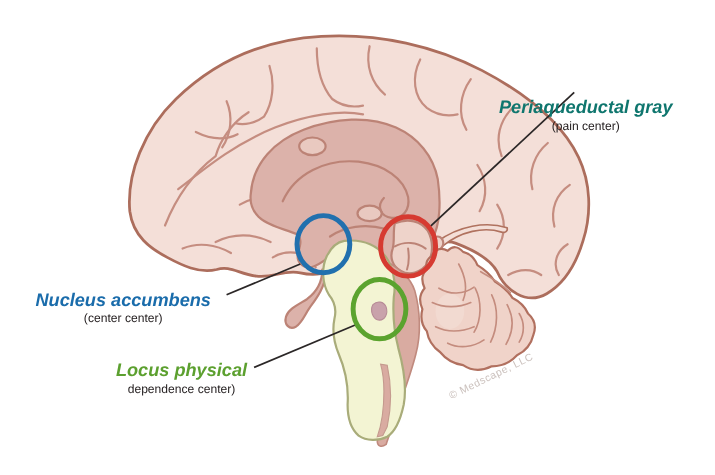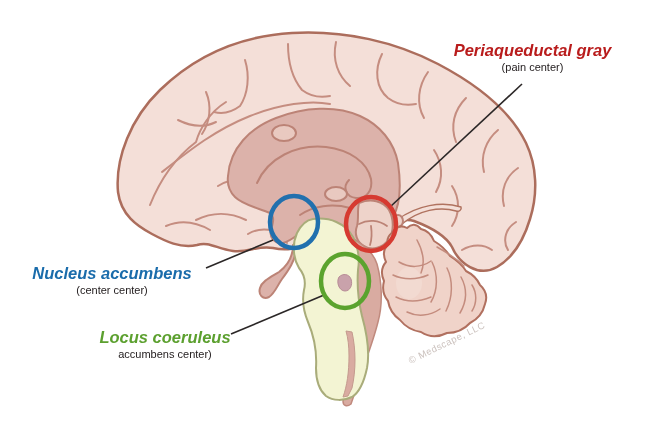--- a/index.html
+++ b/index.html
@@ -111,28 +111,28 @@
     <line x1="522" y1="84" x2="390" y2="207" stroke="#2b2727" stroke-width="1.6"></line>
     <line x1="206" y1="268" x2="273" y2="240" stroke="#2b2727" stroke-width="1.6"></line>
     <line x1="231" y1="334" x2="324" y2="295" stroke="#2b2727" stroke-width="1.6"></line>
 
     <ellipse cx="294" cy="222" rx="24" ry="26" fill="none" stroke-width="4.5" stroke="#2170ae"></ellipse>
     <ellipse cx="371" cy="224" rx="25" ry="27" fill="none" stroke-width="4.5" stroke="#d63a31"></ellipse>
     <ellipse cx="345" cy="281" rx="24" ry="27" fill="none" stroke-width="4.5" stroke="#5ba32e"></ellipse>
   </svg>
 
   <div class="label" style="left:425px;top:42px;width:215px;">
-    <span class="name" style="color: #b91c1c;">Periaqueductal gray</span>
+    <span class="name" style="color: #0f766e; margin-top: 48px;">Periaqueductal gray</span>
     <span class="desc">(pain center)</span>
   </div>
 
   <div class="label" style="left:12px;top:265px;width:200px;">
     <span class="name" style="color: rgb(26, 108, 171); font-style: italic;">Nucleus accumbens</span>
     <span class="desc">(center center)</span>
   </div>
 
   <div class="label" style="left:45px;top:329px;width:240px;">
-    <span class="name" style="color: rgb(92, 160, 47);">Locus coeruleus</span>
-    <span class="desc">accumbens center)</span>
+    <span class="name" style="color: rgb(92, 160, 47);">Locus physical</span>
+    <span class="desc">dependence center)</span>
   </div>
 
   <div class="watermark">© Medscape, LLC</div>
 </div>
 
 </body></html>

